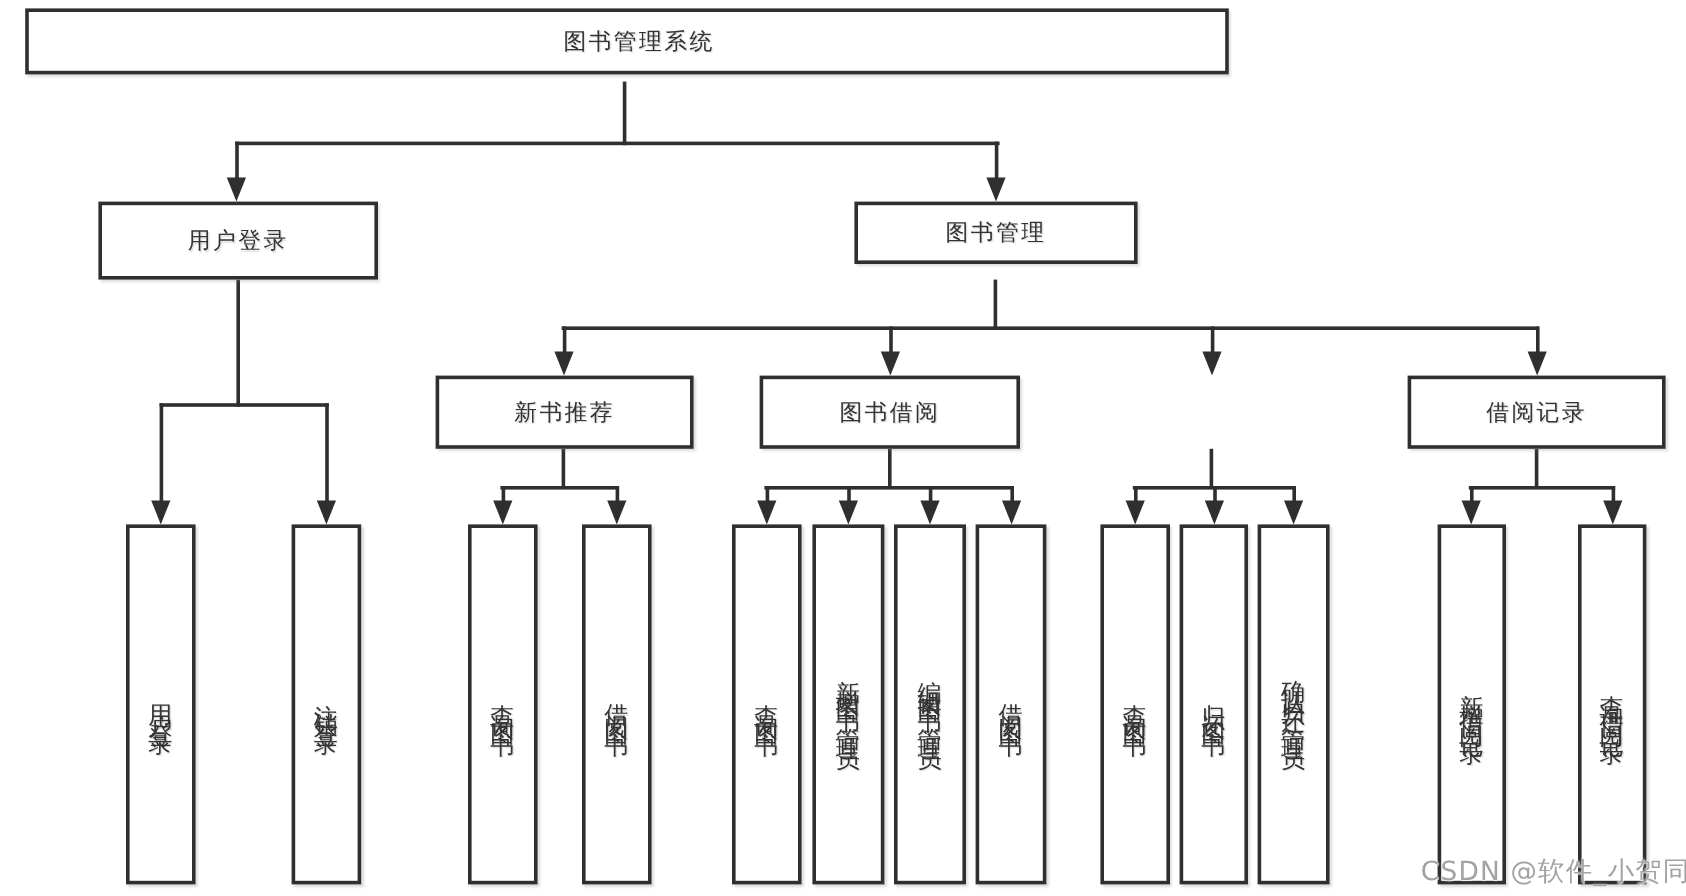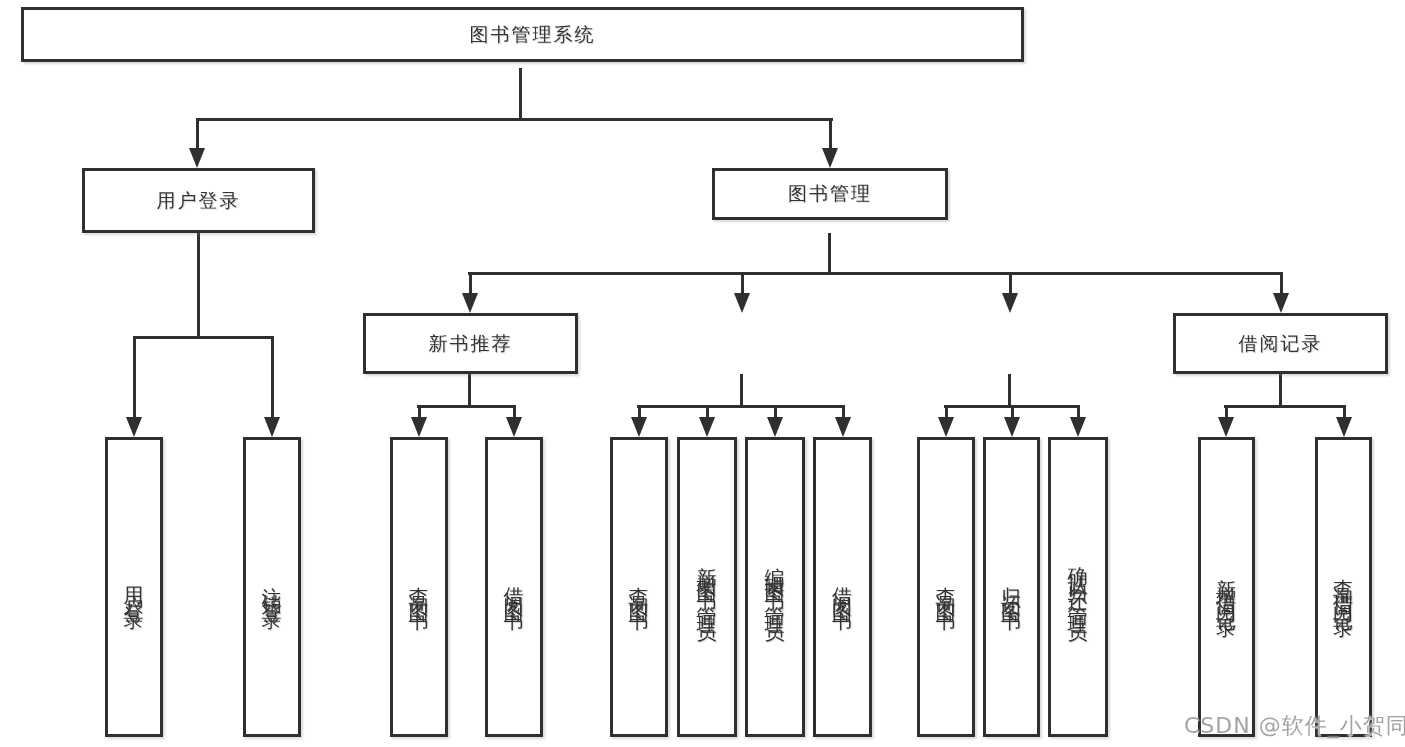--- a/index.html
+++ b/index.html
@@ -67,20 +67,21 @@
 <body>
 
 <div id="stage">
 
   <div class="node h" style="left:21px; top:7px; width:1003px; height:55px;padding-left:20px;">图书管理系统</div>
 
   <div class="node h" style="left:82px; top:168px; width:233px; height:65px;">用户登录</div>
   <div class="node h" style="left:712px; top:168px; width:236px; height:52px;">图书管理</div>
 
   <div class="node h" style="left:363px; top:313px; width:215px; height:61px;">新书推荐</div>
+  <div class="node h" style="left:633px; top:313px; width:217px; height:61px;">图书借阅</div>
   <div class="node h" style="left:1173px; top:313px; width:215px; height:61px;">借阅记录</div>
 
   <div class="node leaf" style="left:105px; width:58px;">
     <span class="vtext">用户登录</span>
   </div>
   <div class="node leaf" style="left:243px; width:58px;">
     <span class="vtext">注销登录</span>
   </div>
 
   <div class="node leaf" style="left:390px; width:58px;">

